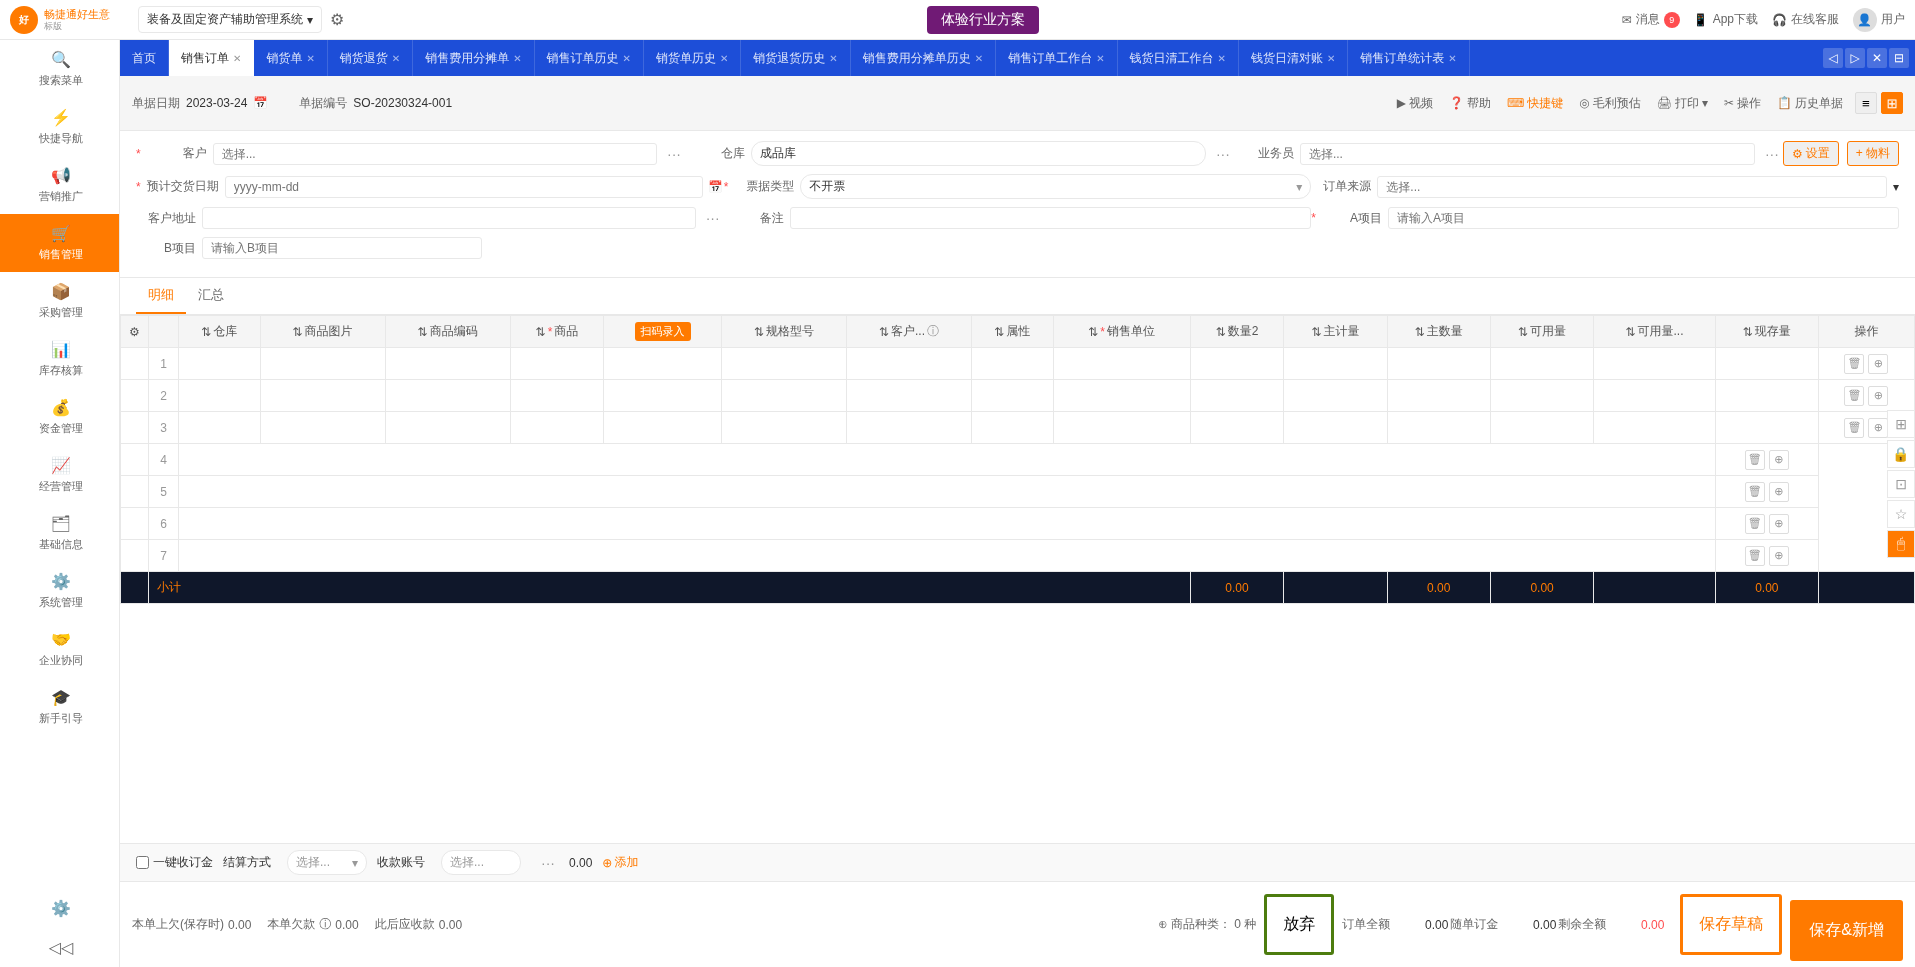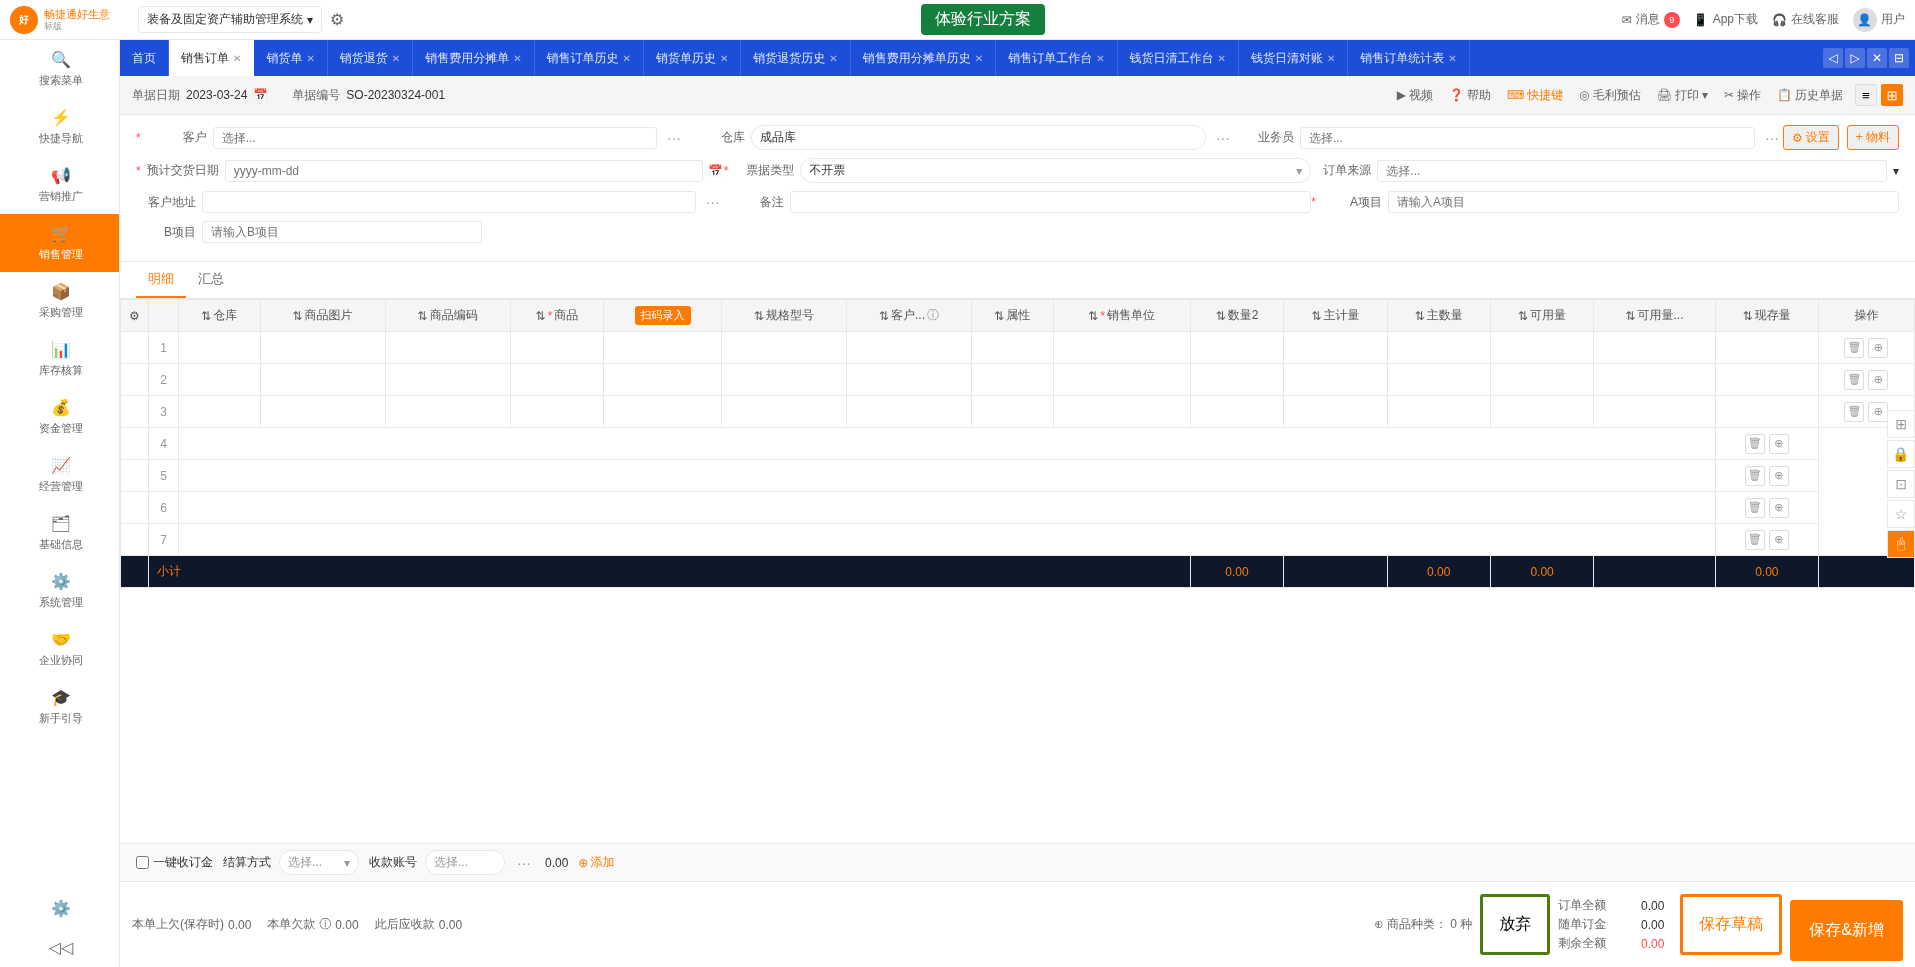--- a/index.html
+++ b/index.html
@@ -5,21 +5,21 @@
     * { box-sizing: border-box; margin: 0; padding: 0; }
     body { font-family: 'Microsoft YaHei', Arial, sans-serif; font-size: 12px; background: #f0f2f5; color: #333; overflow: hidden; }
 
     
     .top-bar { height: 40px; background: #fff; display: flex; align-items: center; padding: 0 10px; border-bottom: 1px solid #e8e8e8; gap: 8px; }
     .logo-area { display: flex; align-items: center; gap: 6px; width: 120px; }
     .logo-icon { width: 28px; height: 28px; background: #ff7a00; border-radius: 50%; display: flex; align-items: center; justify-content: center; color: #fff; font-size: 10px; font-weight: bold; }
     .logo-text { font-size: 11px; color: #ff7a00; line-height: 1.2; }
     .system-selector { flex: 0 0 auto; display: flex; align-items: center; gap: 4px; padding: 4px 8px; border: 1px solid #e8e8e8; border-radius: 4px; cursor: pointer; font-size: 12px; }
     .top-bar-middle { flex: 1; display: flex; justify-content: center; }
-    .solution-btn { background: #15803d; color: #fff; border: none; padding: 5px 14px; border-radius: 4px; cursor: pointer; font-size: 16px; }
+    .solution-btn { background: #701a75; color: #fff; border: none; padding: 5px 14px; border-radius: 4px; cursor: pointer; font-size: 14px; }
     .top-bar-right { display: flex; align-items: center; gap: 14px; font-size: 12px; color: #666; }
     .top-right-item { display: flex; align-items: center; gap: 4px; cursor: pointer; }
     .badge { background: #ff4d4f; color: #fff; border-radius: 50%; width: 16px; height: 16px; font-size: 9px; display: flex; align-items: center; justify-content: center; }
 
     
     .main-layout { display: flex; height: calc(100vh - 40px); }
 
     
     .sidebar { width: 120px; background: #fff; border-right: 1px solid #e8e8e8; display: flex; flex-direction: column; }
     .sidebar-item { display: flex; flex-direction: column; align-items: center; padding: 10px 4px; cursor: pointer; font-size: 11px; color: #666; gap: 4px; border-left: 3px solid transparent; }
@@ -33,21 +33,21 @@
     
     .tab-bar { background: #1d4ed8; display: flex; align-items: center; height: 36px; overflow: hidden; }
     .tab-item { padding: 0 12px; height: 36px; display: flex; align-items: center; gap: 4px; cursor: pointer; font-size: 12px; color: rgba(255,255,255,0.85); white-space: nowrap; border-right: 1px solid rgba(255,255,255,0.15); }
     .tab-item.active { background: #fff; color: #333; }
     .tab-item .close-x { font-size: 10px; color: rgba(255,255,255,0.6); cursor: pointer; }
     .tab-item.active .close-x { color: #999; }
     .tab-nav { display: flex; align-items: center; margin-left: auto; gap: 2px; padding: 0 6px; }
     .tab-nav-btn { background: rgba(255,255,255,0.2); border: none; color: #fff; width: 20px; height: 20px; border-radius: 2px; cursor: pointer; font-size: 12px; display: flex; align-items: center; justify-content: center; }
 
     
-    .page-header { background: #f5f5f5; padding: 8px 12px; display: flex; gap: 24px; border-bottom: 1px solid #e8e8e8; flex-wrap: wrap; }
+    .page-header { background: #f5f5f5; padding: 16px 12px; display: flex; gap: 31px; border-bottom: 1px solid #e8e8e8; flex-wrap: wrap; }
     .field-group { display: flex; align-items: center; gap: 6px; }
     .field-label { color: #666; }
     .field-value { color: #333; font-weight: 500; }
     .page-actions { margin-left: auto; display: flex; align-items: center; gap: 8px; font-size: 12px; color: #666; }
     .action-btn { display: flex; align-items: center; gap: 3px; cursor: pointer; padding: 2px 4px; }
     .orange { color: #ff7a00; }
     .layout-icons { display: flex; gap: 4px; }
     .layout-icon { width: 22px; height: 22px; border: 1px solid #ddd; border-radius: 2px; cursor: pointer; display: flex; align-items: center; justify-content: center; }
 
     
@@ -82,33 +82,33 @@
     .th-inner { display: flex; align-items: center; justify-content: center; gap: 2px; }
     .subtotal-row td { background: #0f172a; font-weight: 500; color: #ff7a00; }
     .subtotal-label { color: #ff7a00; font-size: 12px; font-weight: 500; }
     .row-actions { display: flex; gap: 4px; justify-content: center; }
     .row-action-btn { background: none; border: 1px solid #ddd; border-radius: 2px; width: 20px; height: 20px; cursor: pointer; font-size: 11px; display: flex; align-items: center; justify-content: center; color: #999; }
 
     
     .bottom-bar { background: #fff; border-top: 1px solid #e8e8e8; padding: 6px 12px; display: flex; align-items: center; gap: 12px; font-size: 12px; }
     .bottom-stats { display: flex; gap: 16px; color: #666; }
     .bottom-stat { display: flex; align-items: center; gap: 4px; }
-    .order-summary { display: flex; flex-direction: column; align-items: center; font-size: 12px; color: #333; gap: 2px; margin-right: 8px; }
+    .order-summary { display: flex; flex-direction: row; align-items: center; font-size: 12px; color: #333; gap: 2px; margin-right: 8px; }
     .order-summary-row { display: flex; gap: 8px; align-items: center; }
     .order-total-label { color: #666; }
     .order-total-val { color: #333; min-width: 50px; text-align: right; }
     .surplus-val { color: #ff4d4f; }
     .btn { border: 3px solid #4d7c0f; background: #fff; padding: 17px 16px; border-radius: 3px; cursor: pointer; font-size: 16px; }
     .btn-primary { background: #ff7a00; color: #fff; border-color: #ff7a00; margin-top: 12px; }
     .btn-outline-orange { color: #ff7a00; border-color: #ff7a00; }
     .checkbox-label { display: flex; align-items: center; gap: 4px; cursor: pointer; color: #333; }
 
     
     .payment-row { background: #f9f9f9; border-top: 1px solid #e8e8e8; padding: 6px 16px; display: flex; align-items: center; gap: 10px; font-size: 12px; }
-    .payment-field { display: flex; align-items: center; gap: 8px; }
+    .payment-field { display: flex; align-items: center; gap: 16px; }
 
     
     .float-btns { position: fixed; right: 0; top: 50%; transform: translateY(-50%); display: flex; flex-direction: column; gap: 2px; }
     .float-btn { width: 28px; height: 28px; background: #fff; border: 1px solid #e8e8e8; display: flex; align-items: center; justify-content: center; cursor: pointer; font-size: 14px; color: #999; }
 
     
     ::-webkit-scrollbar { width: 6px; height: 6px; }
     ::-webkit-scrollbar-track { background: #f1f1f1; }
     ::-webkit-scrollbar-thumb { background: #ccc; border-radius: 3px; }
   </style>

